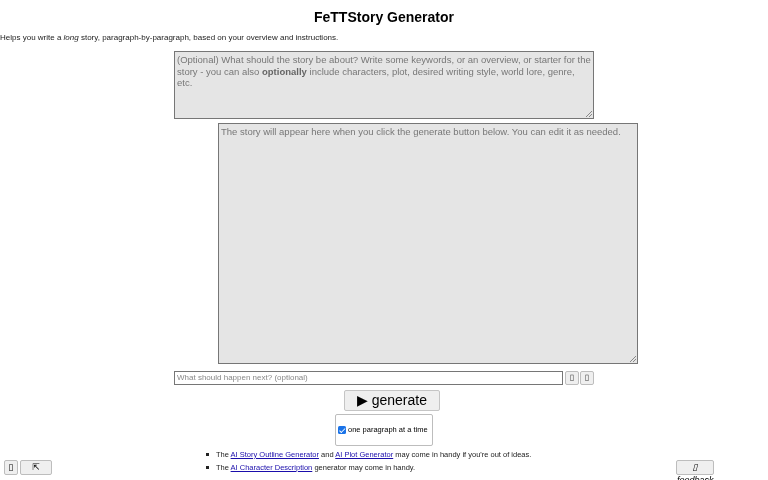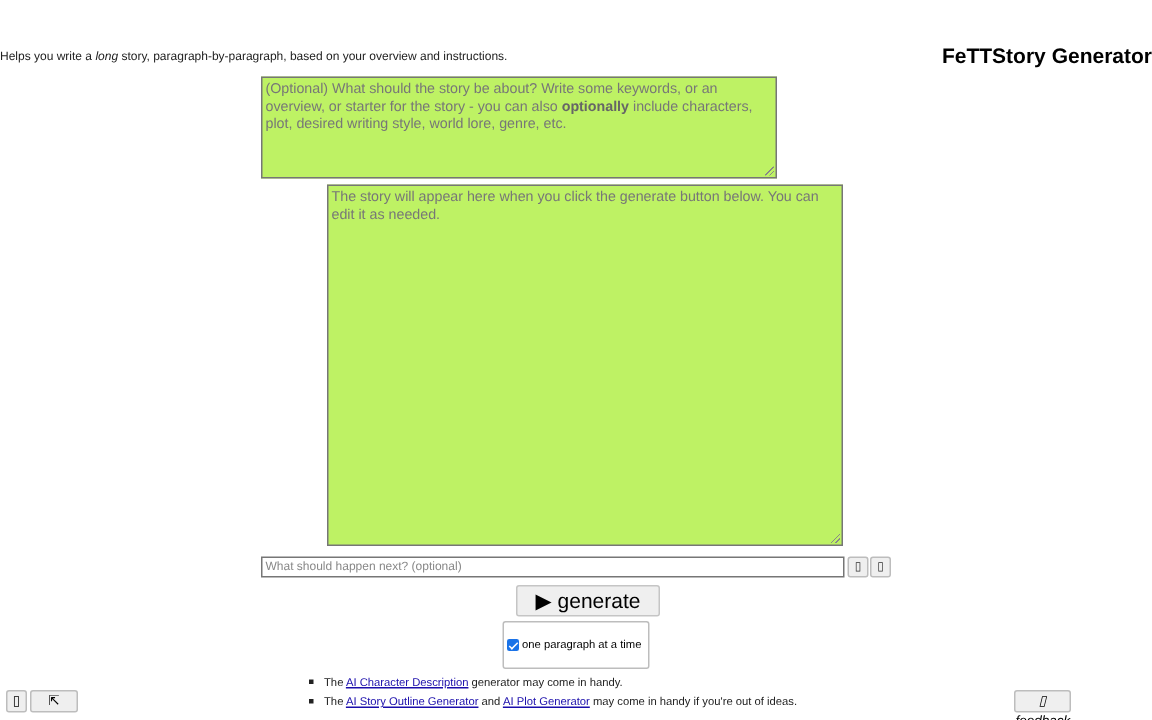--- a/index.html
+++ b/index.html
@@ -2,31 +2,31 @@
 <html><head>
   <meta charset="utf-8">
   <style>
     html, body { margin: 0; padding: 0; }
     body {
       width: 768px; height: 480px; overflow: hidden; position: relative;
       background: #ffffff; color: #000;
       font-family: "Liberation Sans", sans-serif;
     }
     .title {
-      position: absolute; top: 9px; left: 0; width: 768px; text-align: right;
-      font-size: 14px; font-weight: bold; line-height: 17px; margin-top: 20px;
+      position: absolute; top: 9px; left: 0; width: 768px; text-align: center;
+      font-size: 14px; font-weight: bold; line-height: 17px;
     }
     .subtitle {
       position: absolute; top: 33px; left: 0; width: 628px; text-align: left;
       font-size: 8px; line-height: 10px; color: #222;
     }
     .subtitle em { font-style: italic; }
     .ta {
-      position: absolute; left: 174px; width: 344px; box-sizing: border-box;
-      border: 1px solid #767676; background: #bef264;
+      position: absolute; left: 174px; width: 420px; box-sizing: border-box;
+      border: 1px solid #767676; background: #e5e5e5;
       font-size: 9.5px; line-height: 11.5px; color: #777; padding: 2px 2px;
       font-family: "Liberation Sans", sans-serif;
     }
     .ta b { font-weight: bold; color: #666; }
     .ta.overview { top: 51px; height: 68px; }
     .ta.story { top: 123px; height: 241px; margin-left: 44px; }
     .grip {
       position: absolute; right: 1px; bottom: 1px; width: 6px; height: 6px;
       background: linear-gradient(135deg, transparent 45%, #888 45%, #888 55%, transparent 55%, transparent 70%, #888 70%, #888 80%, transparent 80%);
     }
@@ -98,22 +98,22 @@
 
 <div class="gen-btn">▶ generate</div>
 
 <div class="chk-wrap">
   <span class="chk"></span>
   <span>one paragraph at a time</span>
 </div>
 
 <ul class="tips">
   <li>
-    <span>The </span><a href="#">AI Character Description</a><span> generator may come in handy.</span>
+    <span>The </span><a href="#">AI Story Outline Generator</a><span> and </span><a href="#">AI Plot Generator</a><span> may come in handy if you're out of ideas.</span>
   </li>
   <li>
-    <span>The </span><a href="#">AI Story Outline Generator</a><span> and </span><a href="#">AI Plot Generator</a><span> may come in handy if you're out of ideas.</span>
+    <span>The </span><a href="#">AI Character Description</a><span> generator may come in handy.</span>
   </li>
 </ul>
 
 <div class="corner-btn" style="left:4px; width:14px;">▯</div>
 <div class="corner-btn" style="left:20px; width:32px;">⇱</div>
 <div class="corner-btn" style="left:676px; width:38px;font-style:italic;">▯ feedback</div>
 
 </body></html>

